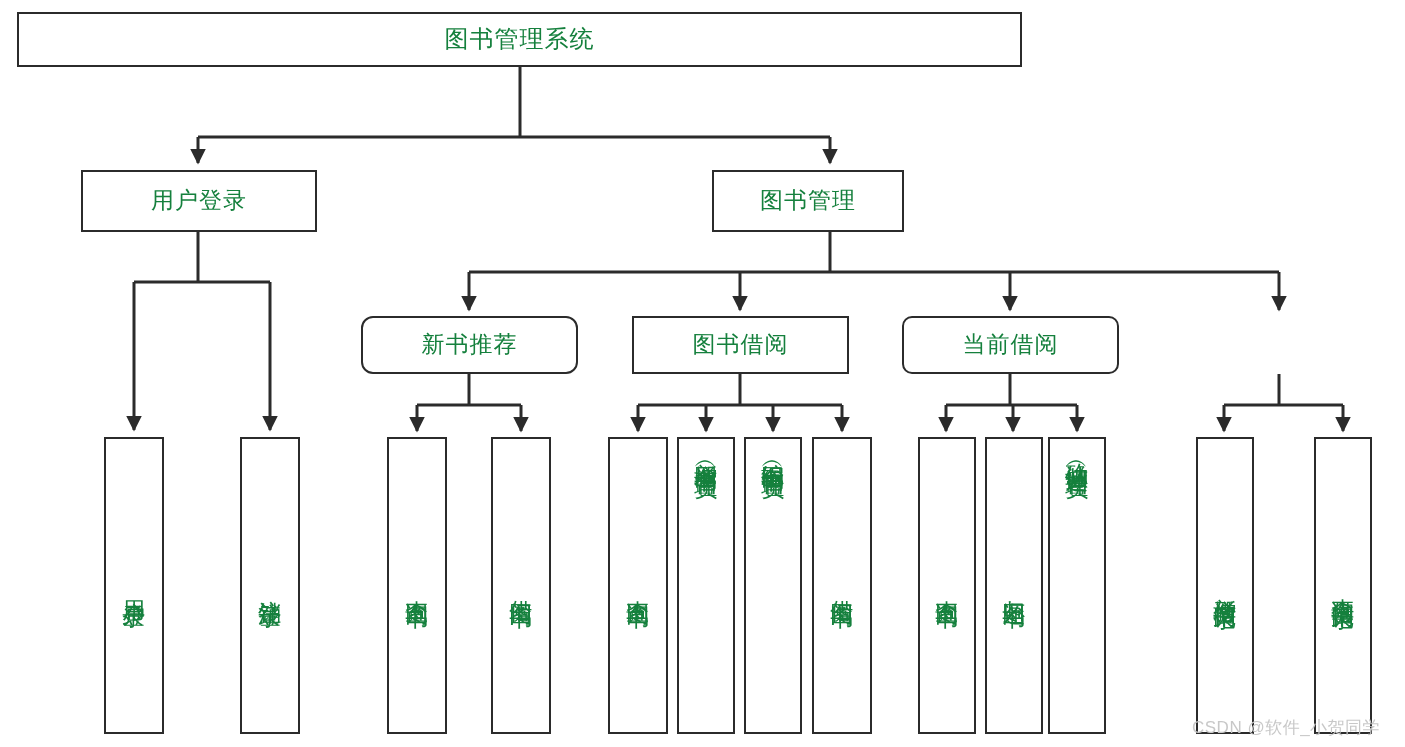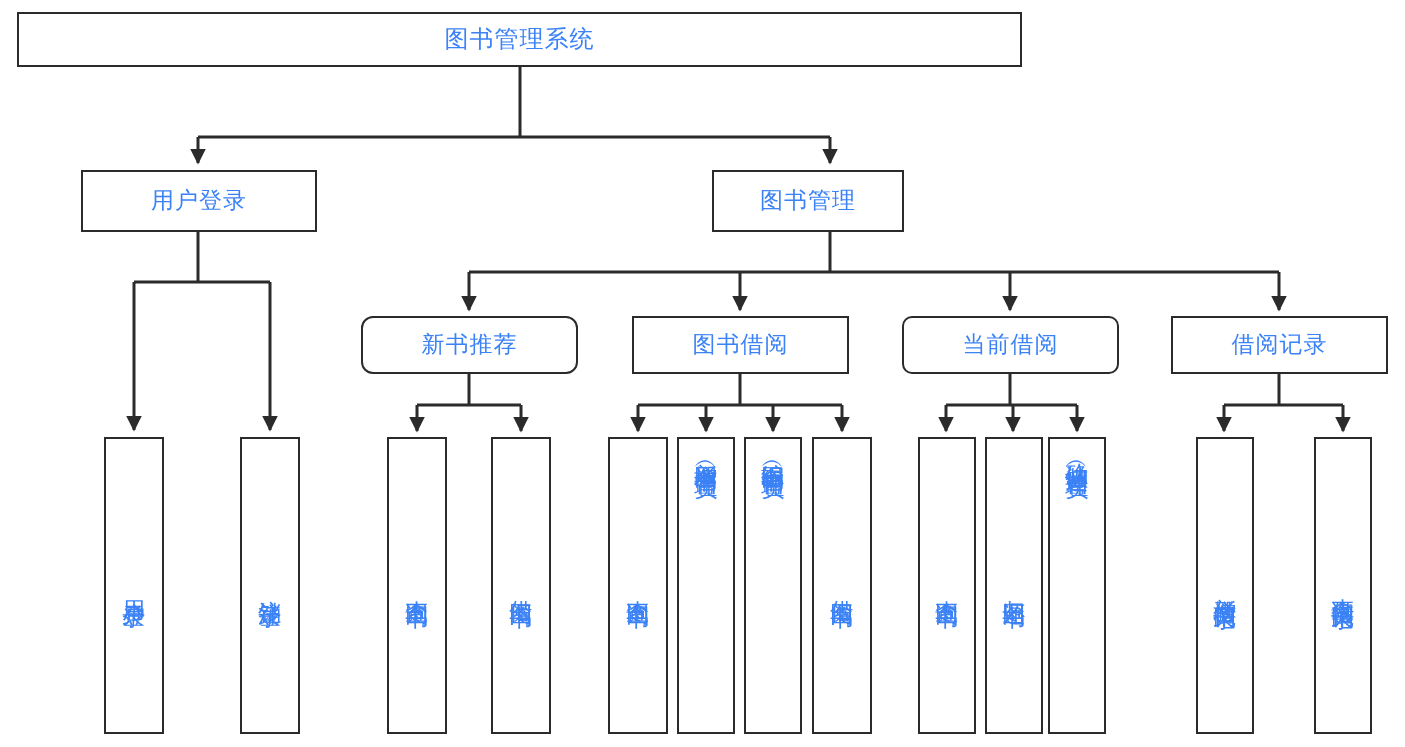--- a/index.html
+++ b/index.html
@@ -28,21 +28,21 @@
     pointer-events: none;
   }
   .node {
     position: absolute;
     box-sizing: border-box;
     border: 2.5px solid #2b2b2b;
     background: #ffffff;
     display: flex;
     align-items: center;
     justify-content: center;
-    color: #3b82f6;
+    color: #15803d;
   }
   .node.horiz {
     font-size: 23px;
     letter-spacing: 1px;
     line-height: 1.2;
   }
   .node.root {
     font-size: 24px;
   }
   .node.vert {
@@ -139,23 +139,20 @@
 
   <div class="node horiz" style="left:361px; top:316px; width:217px; height:58px;border-radius:12px;">
     <span>新书推荐</span>
   </div>
   <div class="node horiz" style="left:632px; top:316px; width:217px; height:58px;">
     <span>图书借阅</span>
   </div>
   <div class="node horiz" style="left:902px; top:316px; width:217px; height:58px;border-radius:10px;">
     <span>当前借阅</span>
   </div>
-  <div class="node horiz" style="left:1171px; top:316px; width:217px; height:58px;">
-    <span>借阅记录</span>
-  </div>
 
   <div class="node vert centered" style="left:104px; top:437px; width:60px; height:297px;">
     <span class="vlabel">用户登录</span>
   </div>
   <div class="node vert centered" style="left:240px; top:437px; width:60px; height:297px;">
     <span class="vlabel">注销登录</span>
   </div>
 
   <div class="node vert centered" style="left:387px; top:437px; width:60px; height:297px;">
     <span class="vlabel">查询图书</span>
@@ -187,14 +184,15 @@
     <span class="vlabel">确认归还（管理员）</span>
   </div>
 
   <div class="node vert centered" style="left:1196px; top:437px; width:58px; height:297px;">
     <span class="vlabel">新增借阅记录</span>
   </div>
   <div class="node vert centered" style="left:1314px; top:437px; width:58px; height:297px;">
     <span class="vlabel">查询借阅记录</span>
   </div>
 
+  <div class="watermark" style="left:1192px; top:716px;">CSDN @软件_小贺同学</div>
 
 </div>
 
 </body></html>

